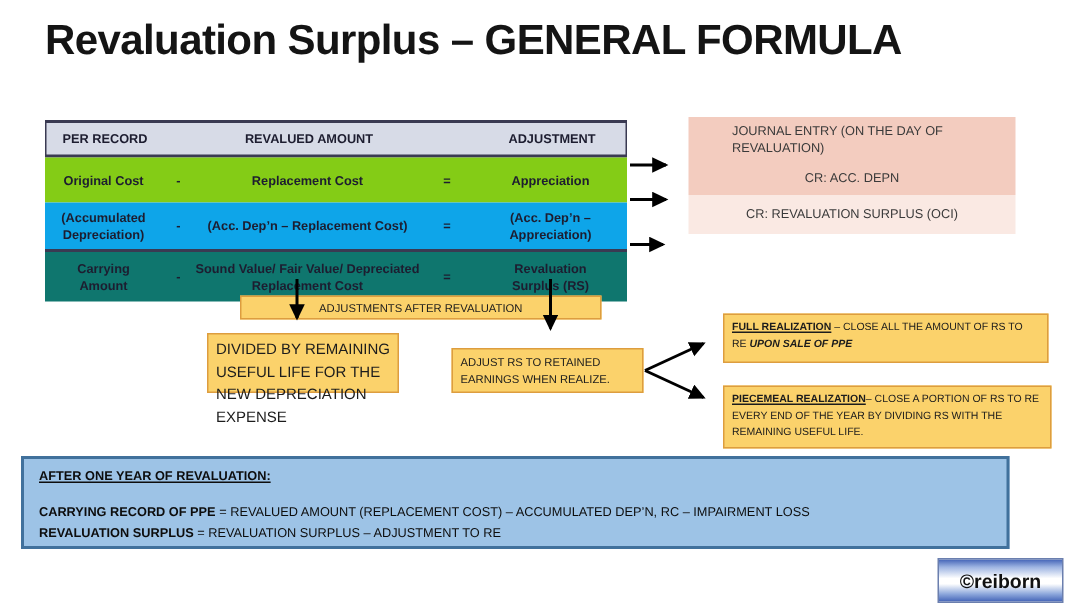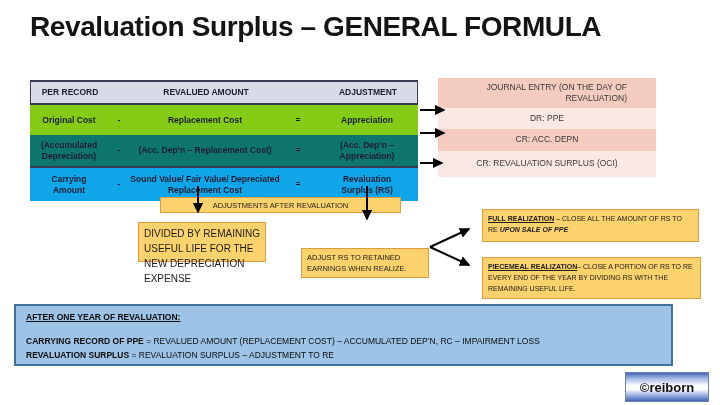--- a/index.html
+++ b/index.html
@@ -15,38 +15,38 @@
     font-size:28px;font-weight:700;letter-spacing:-0.4px;color:#141414;
     font-stretch:condensed;
   }
 
   
   .ppe-table{left:30px;top:80px;width:388px;font-size:8.5px;font-weight:bold;color:#1d1d30;}
   .t-row{display:grid;grid-template-columns:78px 22px 150px 36px 102px;align-items:center;}
   .t-row > div{display:flex;align-items:center;justify-content:center;text-align:center;line-height:1.2;}
   .t-head{height:21px;background:#d7dbe7;border-top:2px solid #3a3a52;border-bottom:2px solid #3a3a52;border-left:1px solid #3a3a52;border-right:1px solid #3a3a52;}
   .t-r1{height:30px;background:#84cc16;}
-  .t-r2{height:31px;background:#0f766e;}
-  .t-r3{height:33px;background:#0ea5e9;border-top:2px solid #3a3a52;}
+  .t-r2{height:31px;background:#0ea5e9;}
+  .t-r3{height:33px;background:#0f766e;border-top:2px solid #3a3a52;}
   .pad-narrow{padding:0 12px;}
 
   
-  .journal{left:438px;top:78px;width:218px;font-size:8.5px;color:#3a3a3a;text-align:right;}
+  .journal{left:459px;top:78px;width:218px;font-size:8.5px;color:#3a3a3a;text-align:left;}
   .j-row{display:flex;align-items:center;justify-content:center;line-height:1.3;}
   .j-title{height:30px;background:#f3ccbf;}
   .j-title span{display:block;max-width:160px;margin:0 auto;}
   .j-r1{height:21px;background:#fae9e3;}
   .j-r2{height:22px;background:#f3ccbf;}
   .j-r3{height:26px;background:#fae9e3;}
 
   
   .note{background:#fbd26b;border:1px solid #dd9d3f;color:#1c1c1c;box-sizing:border-box;}
   .banner{left:160px;top:197px;width:241px;height:16px;display:flex;align-items:center;justify-content:center;font-size:7.5px;}
   .divided{left:138px;top:222px;width:128px;height:40px;padding:3px 5px;font-size:10px;line-height:1.5;}
-  .adjust-rs{left:301px;top:248px;width:128px;height:30px;padding:3px 5px;font-size:7.5px;line-height:1.5;}
+  .adjust-rs{left:301px;top:232px;width:128px;height:30px;padding:3px 5px;font-size:7.5px;line-height:1.5;}
   .full-real{left:482px;top:209px;width:217px;height:33px;padding:3px 5px;font-size:7px;line-height:1.6;border-width:1.5px;}
   .piecemeal{left:482px;top:257px;width:219px;height:42px;padding:3px 5px;font-size:7px;line-height:1.6;border-width:1.5px;}
   .b{font-weight:bold;}
   .u{text-decoration:underline;}
   .i{font-style:italic;}
 
   
   .summary{
     left:14px;top:304px;width:659px;height:62px;box-sizing:border-box;
     background:#9dc3e6;border:2px solid #41719c;padding:6px 10px;
@@ -102,21 +102,20 @@
       <div>Sound Value/ Fair Value/ Depreciated Replacement Cost</div>
       <div>=</div>
       <div class="pad-narrow">Revaluation Surplus (RS)</div>
     </div>
   </div>
 
   <div class="abs journal">
     <div class="j-row j-title">
       <span>JOURNAL ENTRY (ON THE DAY OF REVALUATION)</span>
     </div>
-    <div class="j-row j-r1">DR: PPE</div>
     <div class="j-row j-r2">CR: ACC. DEPN</div>
     <div class="j-row j-r3">CR: REVALUATION SURPLUS (OCI)</div>
   </div>
 
   <div class="abs note banner">ADJUSTMENTS AFTER REVALUATION</div>
   <div class="abs note divided">DIVIDED BY REMAINING USEFUL LIFE FOR THE NEW DEPRECIATION EXPENSE</div>
   <div class="abs note adjust-rs">ADJUST RS TO RETAINED EARNINGS WHEN REALIZE.</div>
 
   <div class="abs note full-real"><span class="b u">FULL REALIZATION</span><span> – CLOSE ALL THE AMOUNT OF RS TO RE </span><span class="b i">UPON SALE OF PPE</span></div>
   <div class="abs note piecemeal"><span class="b u">PIECEMEAL REALIZATION</span><span>– CLOSE A PORTION OF RS TO RE EVERY END OF THE YEAR BY DIVIDING RS WITH THE REMAINING USEFUL LIFE.</span></div>

